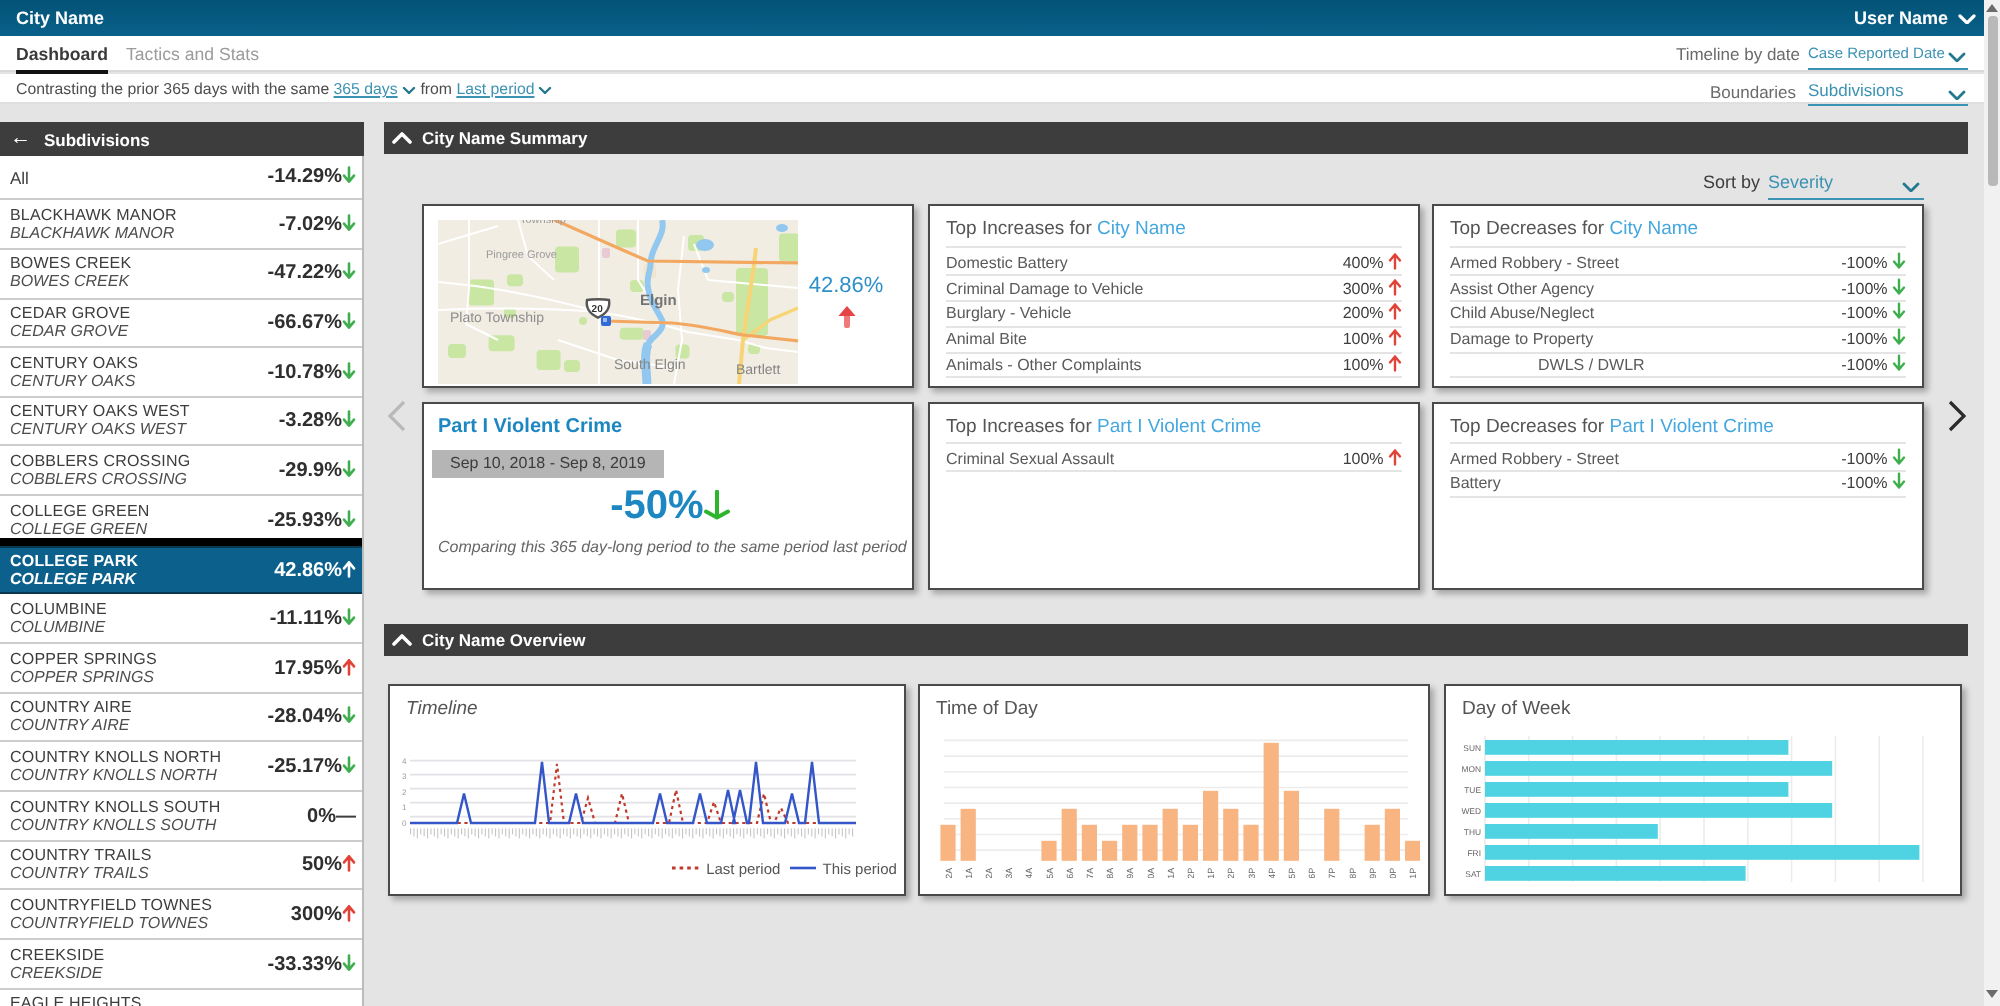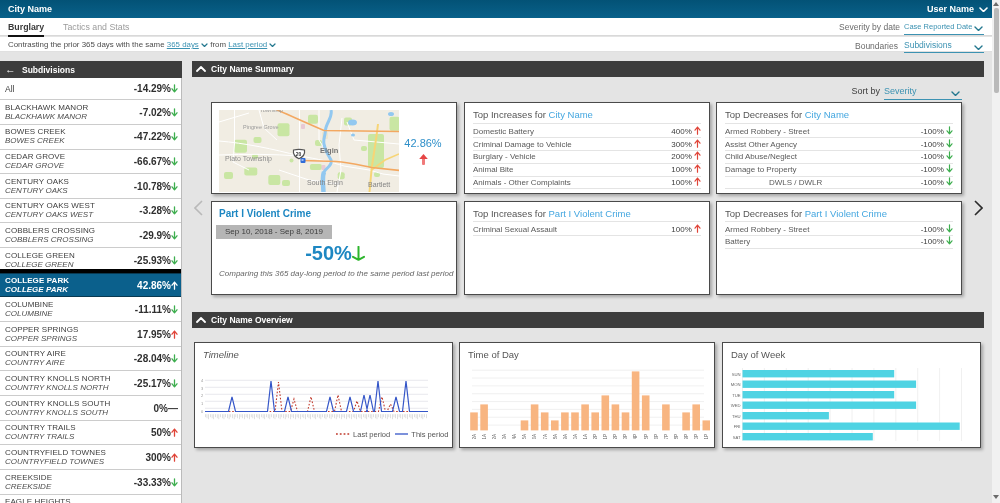--- a/index.html
+++ b/index.html
@@ -20,23 +20,23 @@
 <div class="abs" style="left:0;top:0;width:992px;height:17.5px;background:linear-gradient(#035276,#09618a);"></div>
 <div class="abs" style="left:8px;top:3.5px;color:#fff;font-size:9px;font-weight:700;">City Name</div>
 <div class="abs" style="right:12px;top:3.5px;color:#fff;font-size:9px;font-weight:700;">User Name &nbsp;<svg width="9" height="5" style="vertical-align:middle">
       <path d="M1,1 L4.5,4.5 L8.0,1" stroke="#fff" stroke-width="1.6" fill="none" stroke-linecap="round" stroke-linejoin="round"></path>
     </svg></div>
 <div class="abs" style="left:992px;top:0;width:8px;height:503px;background:#f1f1f1;"></div>
 <div class="abs" style="left:993.5px;top:8px;width:5px;height:85px;background:#b9b9b9;border-radius:2px;"></div>
 <div class="abs" style="left:993px;top:2px;width:0;height:0;border-left:3px solid transparent;border-right:3px solid transparent;border-bottom:4px solid #6b6b6b;"></div>
 <div class="abs" style="left:993px;top:495px;width:0;height:0;border-left:3px solid transparent;border-right:3px solid transparent;border-top:4px solid #6b6b6b;"></div>
 <div class="abs" style="left:0;top:17.5px;width:992px;height:18.5px;background:#fff;border-bottom:1px solid #d9d9d9;"></div>
-<div class="abs" style="left:8px;top:22px;font-size:8.8px;font-weight:700;color:#3a3a3a;border-bottom:2px solid #111;padding-bottom:3px;">Burglary</div>
+<div class="abs" style="left:8px;top:22px;font-size:8.8px;font-weight:700;color:#3a3a3a;border-bottom:2px solid #111;padding-bottom:3px;">Dashboard</div>
 <div class="abs" style="left:63px;top:22px;font-size:8.8px;color:#9b9b9b;">Tactics and Stats</div>
-<div class="abs" style="left:820px;width:80px;text-align:right;top:22px;font-size:8.5px;color:#6b6b6b;white-space:nowrap;">Severity by date</div>
+<div class="abs" style="left:820px;width:80px;text-align:right;top:22px;font-size:8.5px;color:#6b6b6b;white-space:nowrap;">Timeline by date</div>
 <div class="abs" style="left:904px;top:21.5px;width:80px;font-size:7.5px;border-bottom:1px solid #3c92b2;padding-bottom:3px;white-space:nowrap;"><span class="teal">Case Reported Date</span><span style="position:absolute;right:1px;top:2px;"><svg width="9" height="5" style="vertical-align:middle">
         <path d="M1,1 L4.5,4.5 L8.0,1" stroke="#24788f" stroke-width="1.4" fill="none" stroke-linecap="round" stroke-linejoin="round"></path>
       </svg></span></div>
 <div class="abs" style="left:0;top:36.5px;width:992px;height:15.5px;background:#fff;border-bottom:1px solid #e0e0e0;"></div>
 <div class="abs" style="left:8px;top:40px;font-size:7.9px;color:#4d4d4d;white-space:nowrap;">Contrasting the prior 365 days with the same <span class="teal" style="text-decoration:underline;">365 days</span> <svg width="7" height="4" style="vertical-align:middle">
       <path d="M1,1 L3.5,3.5 L6.0,1" stroke="#24788f" stroke-width="1.2" fill="none" stroke-linecap="round" stroke-linejoin="round"></path>
     </svg> from <span class="teal" style="text-decoration:underline;">Last period</span> <svg width="7" height="4" style="vertical-align:middle">
       <path d="M1,1 L3.5,3.5 L6.0,1" stroke="#24788f" stroke-width="1.2" fill="none" stroke-linecap="round" stroke-linejoin="round"></path>
     </svg></div>
 <div class="abs" style="left:820px;width:78px;text-align:right;top:40.5px;font-size:8.5px;color:#6b6b6b;white-space:nowrap;">Boundaries</div>

